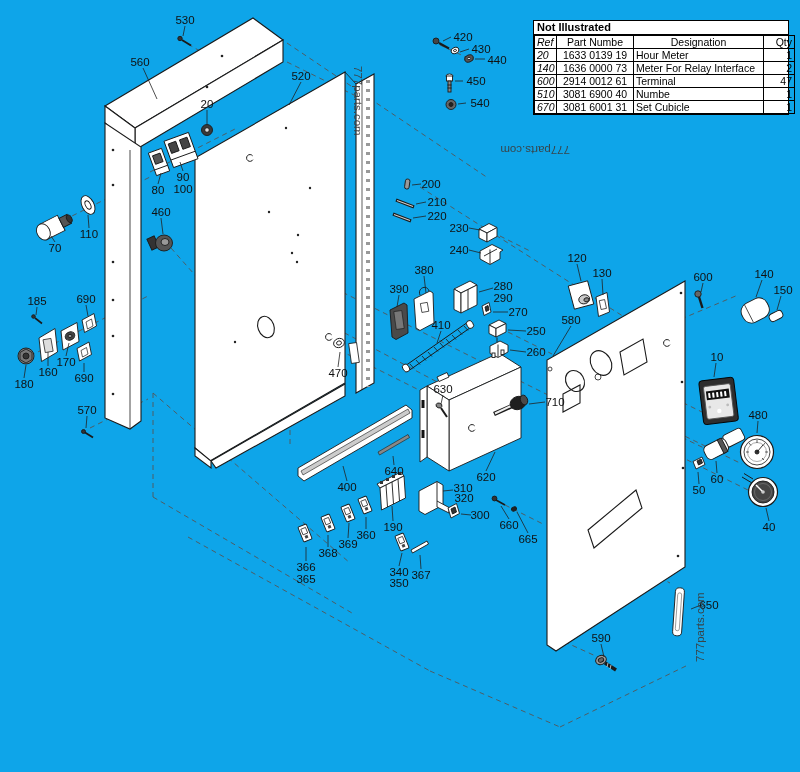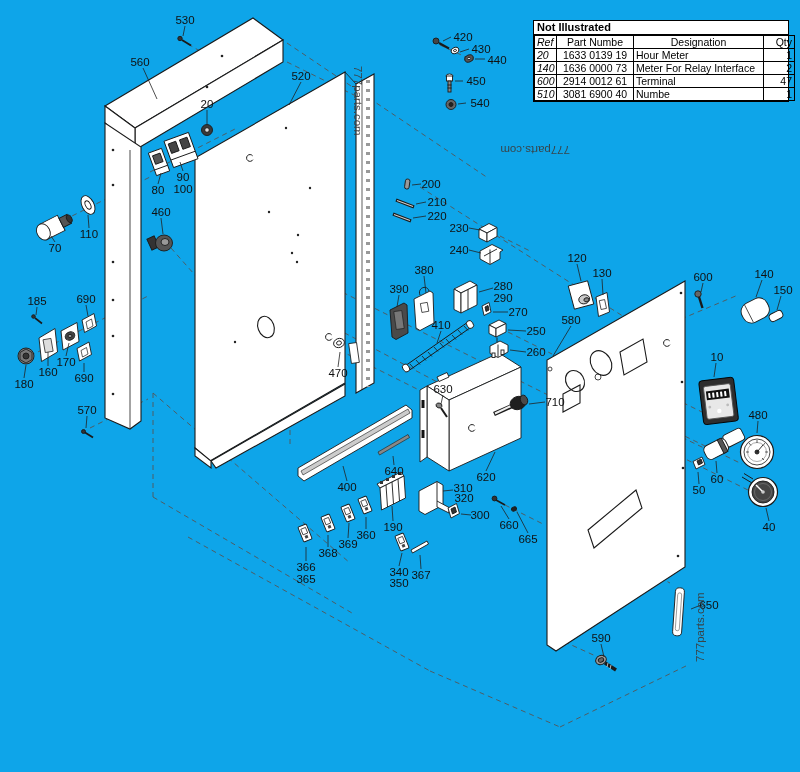--- a/index.html
+++ b/index.html
@@ -637,17 +637,23 @@
             <td class="c1">2914 0012 61</td>
             <td class="c2">Terminal</td>
             <td class="c3">47</td>
           </tr>
           <tr>
             <td class="c0">510</td>
             <td class="c1">3081 6900 40</td>
             <td class="c2">Numbe</td>
             <td class="c3">1</td>
           </tr>
+          <tr>
+            <td class="c0">670</td>
+            <td class="c1">3081 6001 31</td>
+            <td class="c2">Set Cubicle</td>
+            <td class="c3">1</td>
+          </tr>
         </tbody>
   </table>
 </div>
 
 </div>
 
 </body></html>

